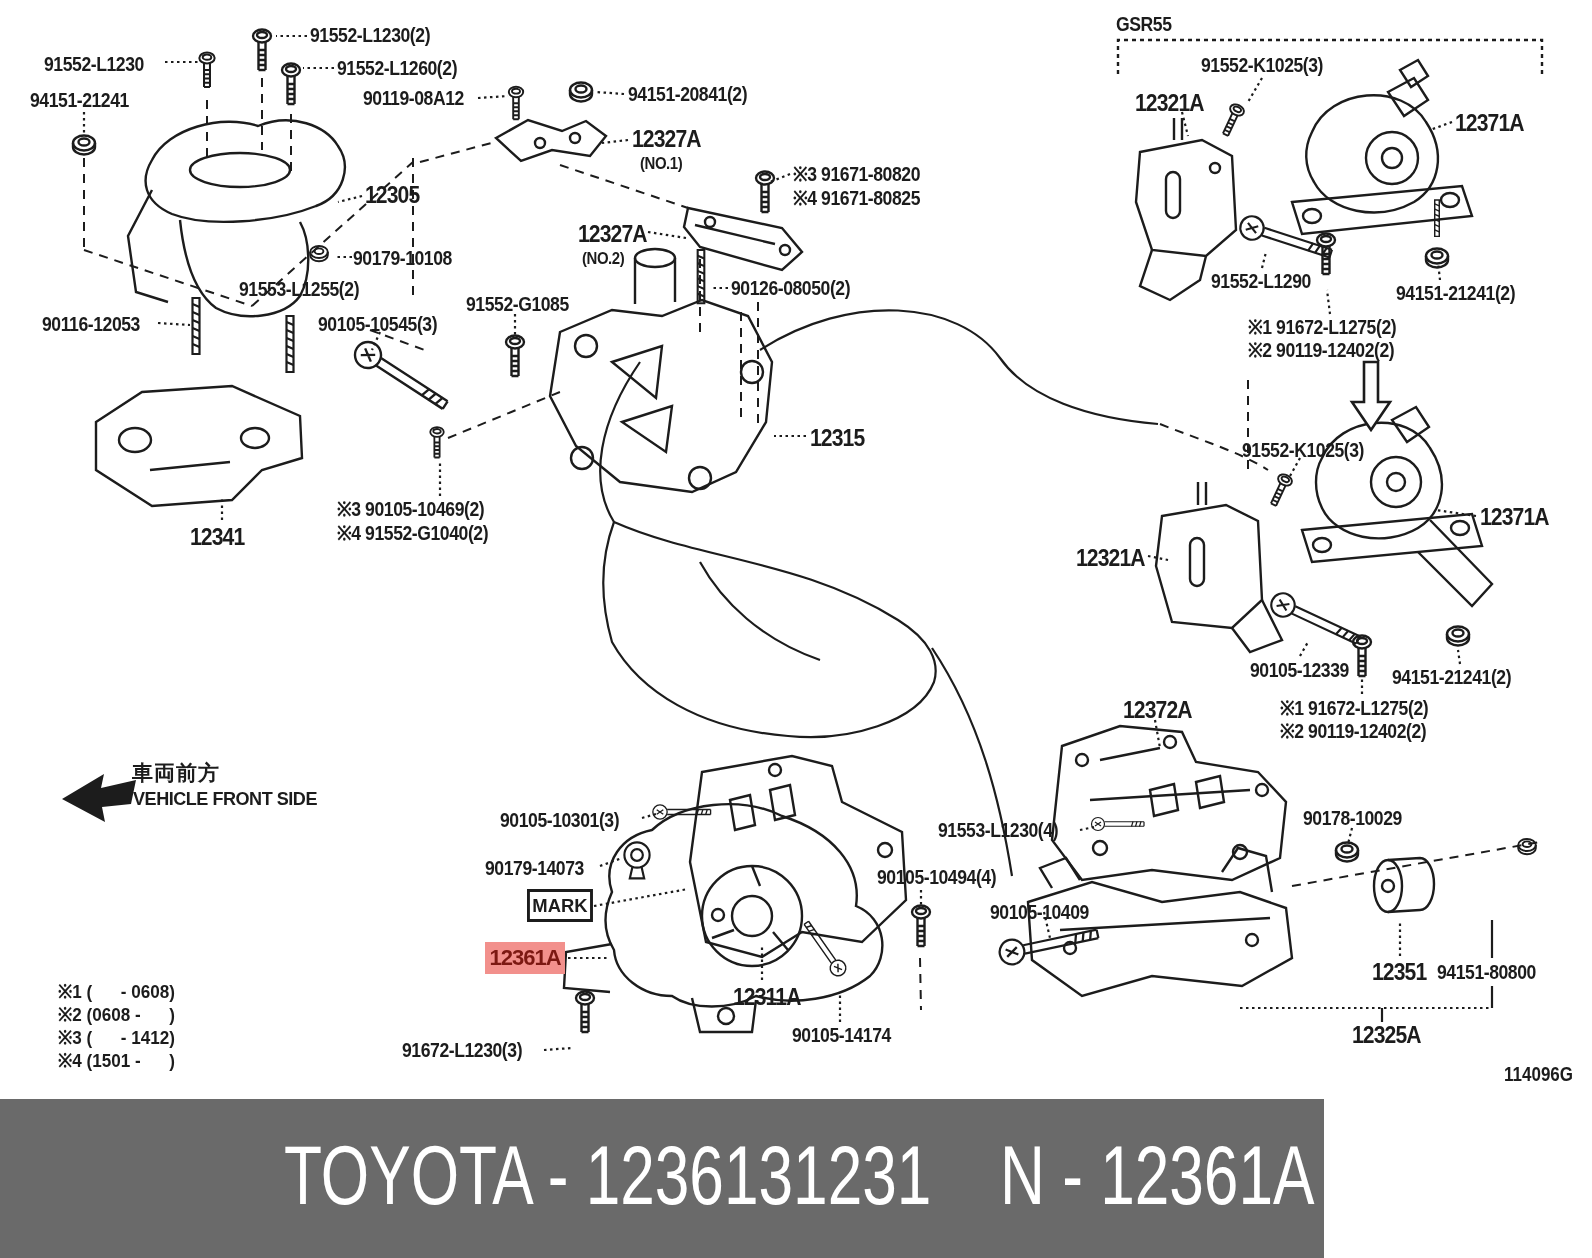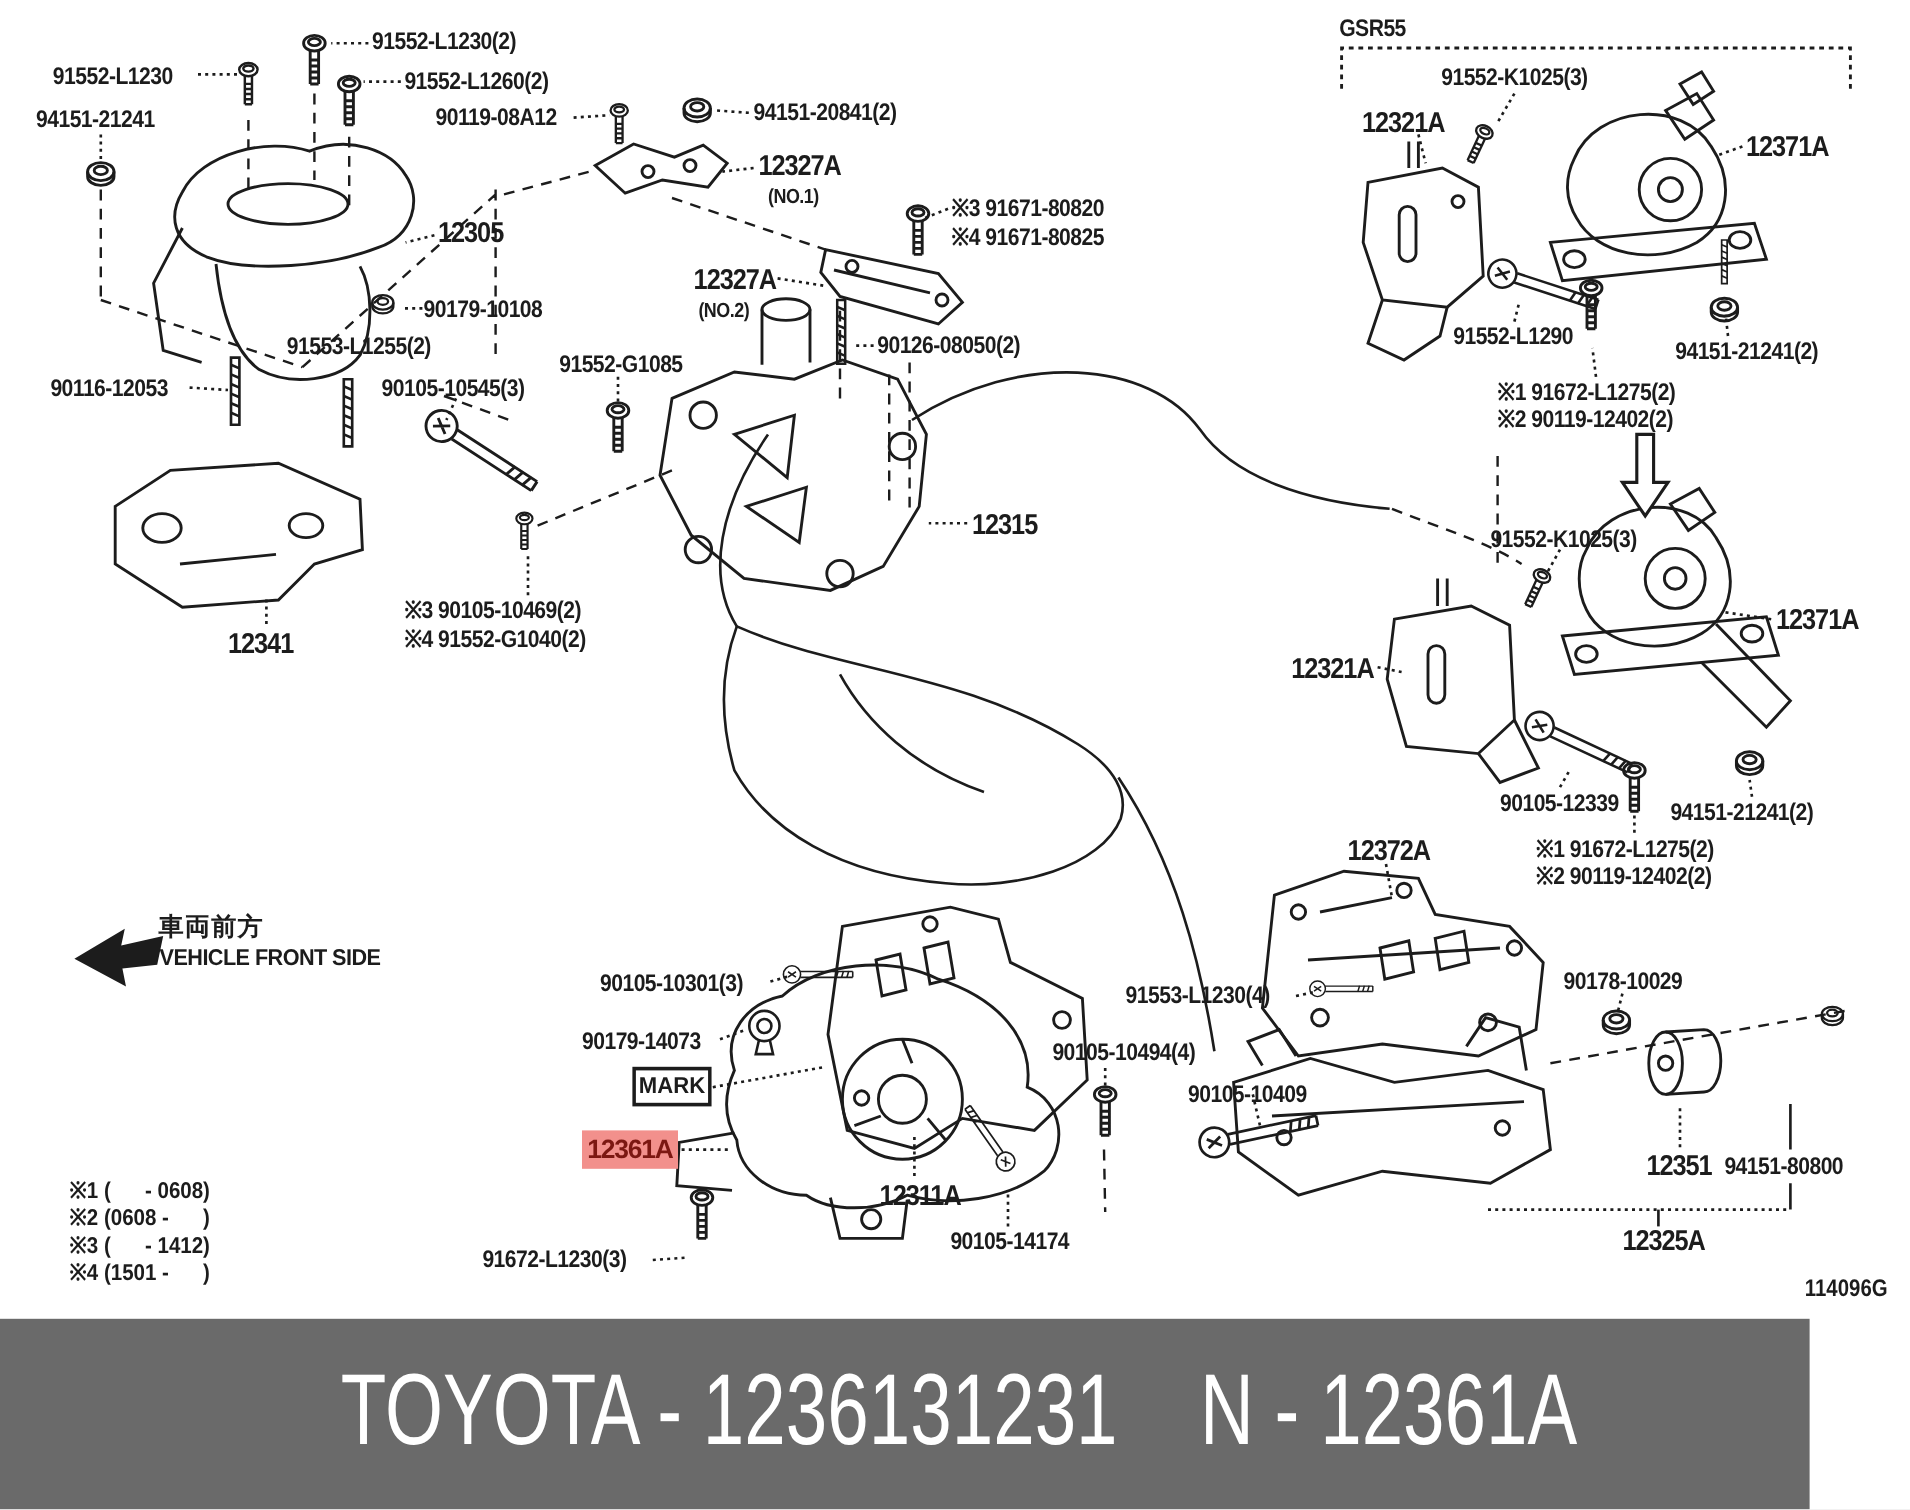--- a/index.html
+++ b/index.html
@@ -14,21 +14,21 @@
   .mark{position:absolute;left:527px;top:889px;width:62px;height:27px;border:3px solid var(--ink,#1c1c1c);
         display:flex;align-items:center;justify-content:center;font-weight:bold;font-size:19px;
         transform:scaleX(.97);transform-origin:left top}
   .hl{position:absolute;left:485px;top:942px;width:80px;height:32px;background:var(--hl-bg,#f2908c);
       color:var(--hl-fg,#7c1812);display:flex;align-items:center;justify-content:center;
       font-weight:bold;font-size:22px;letter-spacing:-1px}
   .legend-item{position:absolute;left:58px;font-weight:bold;font-size:19px;white-space:pre;
        transform:scaleX(.9);transform-origin:left top;letter-spacing:0}
   .plate-code{position:absolute;left:1504px;top:1063px;font-weight:bold;font-size:20px;
        transform:scaleX(.85);transform-origin:left top}
-  .footer{position:absolute;left:0;top:1099px;width:1508px;height:159px;background:var(--ft-bg,#6a6a6a)}
+  .footer{position:absolute;left:0;top:1099px;width:1324px;height:159px;background:var(--ft-bg,#6a6a6a)}
   .ft{position:absolute;top:50%;color:var(--ft-fg,#ffffff);font-size:84px;font-weight:normal;
       white-space:pre;transform:translateY(-54%) scaleX(.74);transform-origin:left center;letter-spacing:0}
   .ft.left{left:284px}
   .ft.right{left:1000px}
 </style>
 </head>
 <body>
 
 <div id="stage" style="--ink: #1c1c1c; --hl-bg: #f2908c; --hl-fg: #7c1812; --ft-bg: #6a6a6a; --ft-fg: #ffffff;">
 

